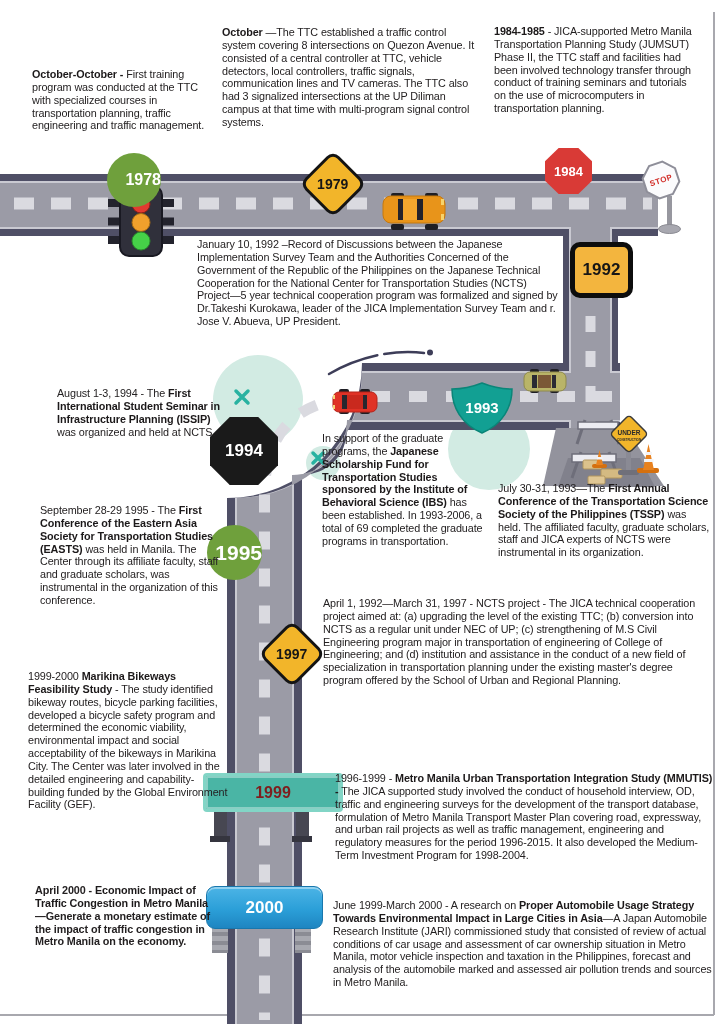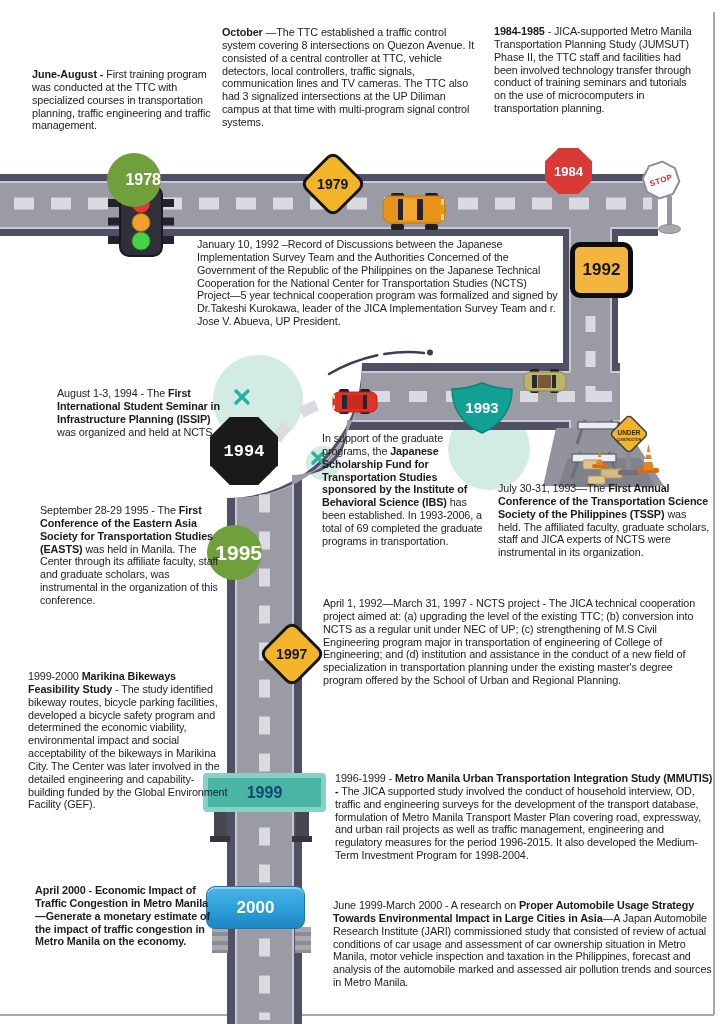--- a/index.html
+++ b/index.html
@@ -179,47 +179,47 @@
 
   <div class="marker plate1992" style="left:547px;top:242px;width:63px;height:56px;background:#f3b53e;font-size:17px;color:#161616;">
       <span>1992</span>
     </div>
 
   <svg class="shield-svg" style="left:450px;top:382px;" width="64" height="52" viewBox="0 0 64 52">
     <path d="M32 1 C42 5 52 7 62 7 C62 25 53 42 32 51 C11 42 2 25 2 7 C12 7 22 5 32 1 Z" fill="#12a093" stroke="#0b8578" stroke-width="1.5"></path>
     <text x="32" y="31" font-size="15" font-weight="bold" fill="#ffffff" text-anchor="middle" font-family="Liberation Sans, sans-serif">1993</text>
   </svg>
 
-  <div class="marker octagon" style="left:210px;top:417px;width:68px;height:68px;background:#1a1a1a;font-size:17px;color:#fff;font-family:Liberation Mono, monospace;">
+  <div class="marker octagon" style="left:210px;top:417px;width:68px;height:68px;background:#1a1a1a;font-size:17px;color:#fff;">
       <span>1994</span>
     </div>
 
   <div class="marker circle" style="left:207px;top:525px;width:55px;height:55px;background:#6fa03c;font-size:21px;color:#fff;">
       <span>1995</span>
     </div>
 
   <div class="marker diamond" style="left:268px;top:630px;width:42px;height:42px;background:#f2b52a;font-size:14px;color:#161616;">
       <span>1997</span>
     </div>
 
   <div class="post" style="left:214px;top:810px;width:13px;height:28px;background:#474752;"></div>
   <div class="post" style="left:296px;top:810px;width:13px;height:28px;background:#474752;"></div>
   <div class="post" style="left:210px;top:836px;width:20px;height:6px;background:#35353f;"></div>
   <div class="post" style="left:292px;top:836px;width:20px;height:6px;background:#35353f;"></div>
-  <div class="marker" style="left:203px;top:773px;width:123px;height:39px;background:#4ab5a5;border:3px solid #82d5c6;border-radius:4px;box-shadow:inset 0 0 0 2px rgba(255,255,255,.35);font-size:16px;color:#0c4a6e;box-sizing:border-box;">
+  <div class="marker" style="left:203px;top:773px;width:140px;height:39px;background:#4ab5a5;border:3px solid #82d5c6;border-radius:4px;box-shadow:inset 0 0 0 2px rgba(255,255,255,.35);font-size:16px;color:#7f1d1d;box-sizing:border-box;">
       <span>1999</span>
     </div>
 
   <div class="post" style="left:212px;top:927px;width:16px;height:26px;background:repeating-linear-gradient(180deg,#a8a9b0 0 5px,#8b8c94 5px 9px);"></div>
   <div class="post" style="left:295px;top:927px;width:16px;height:26px;background:repeating-linear-gradient(180deg,#a8a9b0 0 5px,#8b8c94 5px 9px);"></div>
-  <div class="marker" style="left:206px;top:886px;width:99px;height:43px;background:linear-gradient(180deg,#4cb4e6,#2b9fd8 55%,#1e85c1);border:1px solid #1877ad;border-radius:9px;box-shadow:inset 0 2px 0 rgba(255,255,255,.4);font-size:17px;color:#fff;box-sizing:border-box;">
+  <div class="marker" style="left:206px;top:886px;width:117px;height:43px;background:linear-gradient(180deg,#4cb4e6,#2b9fd8 55%,#1e85c1);border:1px solid #1877ad;border-radius:9px;box-shadow:inset 0 2px 0 rgba(255,255,255,.4);font-size:17px;color:#fff;box-sizing:border-box;">
       <span>2000</span>
     </div>
 
-  <div class="note" style="left:32px;top:68px;width:180px;"><b>June-August -</b> First training program was conducted at the TTC with specialized courses in transportation planning, traffic engineering and traffic management.</div>
+  <div class="note" style="left:32px;top:68px;width:180px;"><b>October-October -</b> First training program was conducted at the TTC with specialized courses in transportation planning, traffic engineering and traffic management.</div>
   <div class="note" style="left:222px;top:26px;width:258px;"><b>October</b> —The TTC established a traffic control system covering 8 intersections on Quezon Avenue. It consisted of a central controller at TTC, vehicle detectors, local controllers, traffic signals, communication lines and TV cameras. The TTC also had 3 signalized intersections at the UP Diliman campus at that time with multi-program signal control systems.</div>
   <div class="note" style="left:494px;top:25px;width:206px;"><b>1984-1985</b> - JICA-supported Metro Manila Transportation Planning Study (JUMSUT) Phase II, the TTC staff and facilities had been involved technology transfer through conduct of training seminars and tutorials on the use of microcomputers in transportation planning.</div>
   <div class="note" style="left:197px;top:238px;width:364px;">January 10, 1992 –Record of Discussions between the Japanese Implementation Survey Team and the Authorities Concerned of the Government of the Republic of the Philippines on the Japanese Technical Cooperation for the National Center for Transportation Studies (NCTS) Project—5 year technical cooperation program was formalized and signed by Dr.Takeshi Kurokawa, leader of the JICA Implementation Survey Team and r. Jose V. Abueva, UP President.</div>
   <div class="note" style="left:57px;top:387px;width:168px;">August 1-3, 1994 - The <b>First International Student Seminar in Infrastructure Planning (ISSIP)</b> was organized and held at NCTS.</div>
   <div class="note" style="left:40px;top:492px;width:180px;margin-top:12px;">September 28-29 1995 - The <b>First Conference of the Eastern Asia Society for Transportation Studies (EASTS)</b> was held in Manila. The Center through its affiliate faculty, staff and graduate scholars, was instrumental in the organization of this conference.</div>
   <div class="note" style="left:322px;top:432px;width:168px;">In support of the graduate programs, the <b>Japanese Scholarship Fund for Transportation Studies sponsored by the Institute of Behavioral Science (IBS)</b> has been established. In 1993-2006, a total of 69 completed the graduate programs in transportation.</div>
   <div class="note" style="left:498px;top:482px;width:212px;">July 30-31, 1993—The <b>First Annual Conference of the Transportation Science Society of the Philippines (TSSP)</b> was held. The affiliated faculty, graduate scholars, staff and JICA experts of NCTS were instrumental in its organization.</div>
   <div class="note" style="left:323px;top:597px;width:388px;">April 1, 1992—March 31, 1997 - NCTS project - The JICA technical cooperation project aimed at: (a) upgrading the level of the existing TTC; (b) conversion into NCTS as a regular unit under NEC of UP; (c) strengthening of M.S Civil Engineering program major in transportation of engineering of College of Engineering; and (d) institution and assistance in the conduct of a new field of specialization in transportation planning under the existing master's degree program offered by the School of Urban and Regional Planning.</div>
   <div class="note" style="left:28px;top:670px;width:200px;">1999-2000 <b>Marikina Bikeways Feasibility Study</b> - The study identified bikeway routes, bicycle parking facilities, developed a bicycle safety program and determined the economic viability, environmental impact and social acceptability of the bikeways in Marikina City. The Center was later involved in the detailed engineering and capability-building funded by the Global Environment Facility (GEF).</div>
   <div class="note" style="left:335px;top:772px;width:378px;">1996-1999 - <b>Metro Manila Urban Transportation Integration Study (MMUTIS) -</b> The JICA supported study involved the conduct of household interview, OD, traffic and engineering surveys for the development of the transport database, formulation of Metro Manila Transport Master Plan covering road, expressway, and urban rail projects as well as traffic management, engineering and regulatory measures for the period 1996-2015. It also developed the Medium-Term Investment Program for 1998-2004.</div>

